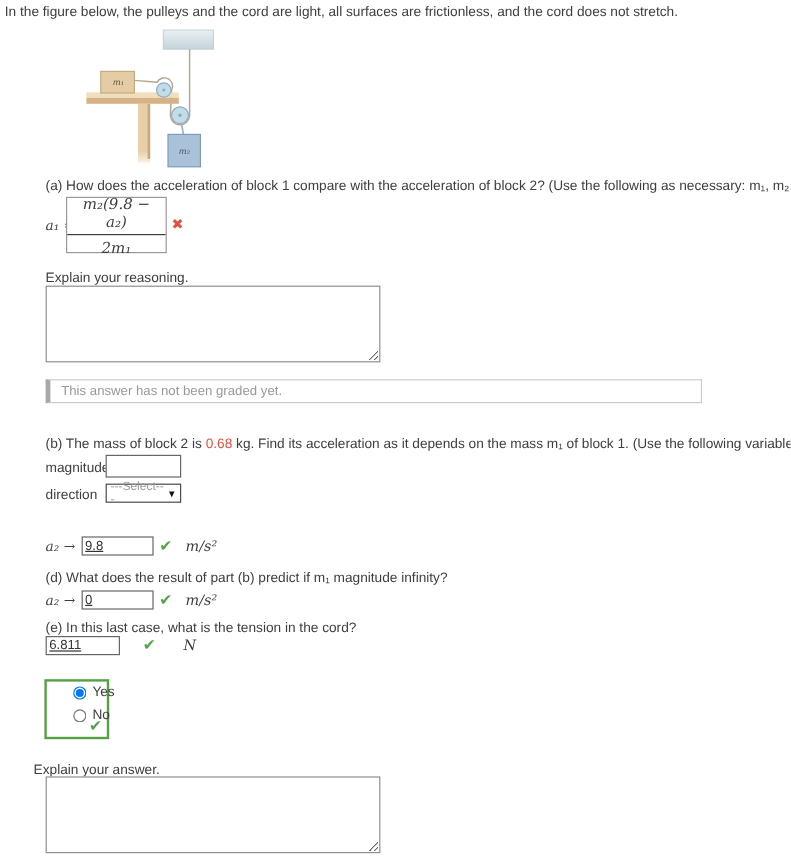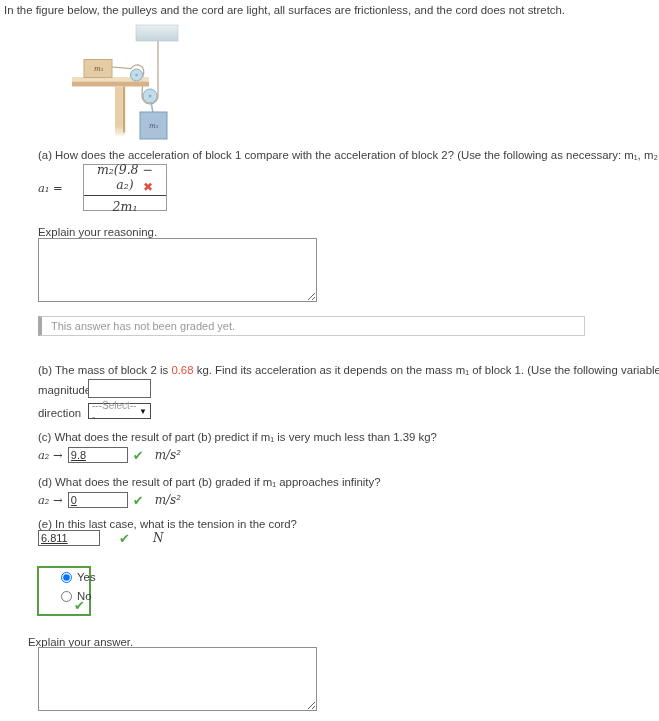--- a/index.html
+++ b/index.html
@@ -3,21 +3,21 @@
 <meta charset="utf-8">
 <style>
   html,body{margin:0;padding:0;background:#fff;}
   #page{position:relative;width:659px;height:721px;background:#ffffff;overflow:hidden;
         font-family:"Liberation Sans","DejaVu Sans",sans-serif;font-size:11.4px;color:#3e3e3e;}
   .abs{position:absolute;}
   .nowrap{white-space:nowrap;}
   .math{font-family:"DejaVu Serif","Liberation Serif",serif;font-style:italic;}
   .row{display:flex;align-items:center;}
   
-  .frac-box{border:1px solid #9a9a9a;background:#fff;display:flex;align-items:center;justify-content:center;margin-left:28px;}
+  .frac-box{border:1px solid #9a9a9a;background:#fff;display:flex;align-items:center;justify-content:center;}
   .frac{text-align:center;font-size:12.5px;color:#3e3e3e;}
   .frac .num{padding:0 8px 3px;}
   .frac .den{border-top:1px solid #3e3e3e;padding:3px 8px 0;}
   .xicon{color:#e0523f;font-size:12px;font-weight:bold;}
   .ticon{color:#53a348;font-size:13px;}
   
   textarea.box{border:1px solid #8f8f8f;width:279px;height:64px;resize:both;background:#fff;
                font-family:inherit;font-size:11px;box-sizing:border-box;}
   
   .graded{border:1px solid #cccccc;border-left:4px solid #a8a8a8;color:#999;background:#fff;
@@ -106,29 +106,28 @@
 
   <div class="abs" style="left:38px;top:384px;">magnitude</div>
   <input class="abs ans mag" style="left: 88px; top: 379px; width: 63px;" value="">
 
   <div class="abs" style="left:38px;top:407px;">direction</div>
   <div class="abs sel" style="left:88px;top:403px;">
     <span>---Select---</span>
     <span class="arr">▼</span>
   </div>
 
-  <div class="abs nowrap" style="left:38px;top:431px;">(c) What does the result of part (b) predict if m₁ is very much less than 1.39 kg?</div>
   <div class="abs row" style="left:38px;top:447px;gap:5px;">
     <span class="math" style="font-size:11.5px;">a₂ →</span>
     <input class="ans" style="width: 60px;" value="9.8">
     <span class="ticon">✔</span>
     <span class="math unit" style="margin-left:6px;">m/s²</span>
   </div>
 
-  <div class="abs nowrap" style="left:38px;top:476px;">(d) What does the result of part (b) graded if m₁ approaches infinity?</div>
+  <div class="abs nowrap" style="left:38px;top:476px;">(d) What does the result of part (b) predict if m₁ magnitude infinity?</div>
   <div class="abs row" style="left:38px;top:492px;gap:5px;">
     <span class="math" style="font-size:11.5px;">a₂ →</span>
     <input class="ans" style="width: 60px;" value="0">
     <span class="ticon">✔</span>
     <span class="math unit" style="margin-left:6px;">m/s²</span>
   </div>
 
   <div class="abs nowrap" style="left:38px;top:518px;">(e) In this last case, what is the tension in the cord?</div>
   <div class="abs row" style="left:38px;top:530px;gap:19px;">
     <input class="ans" style="width: 62px;" value="6.811">

